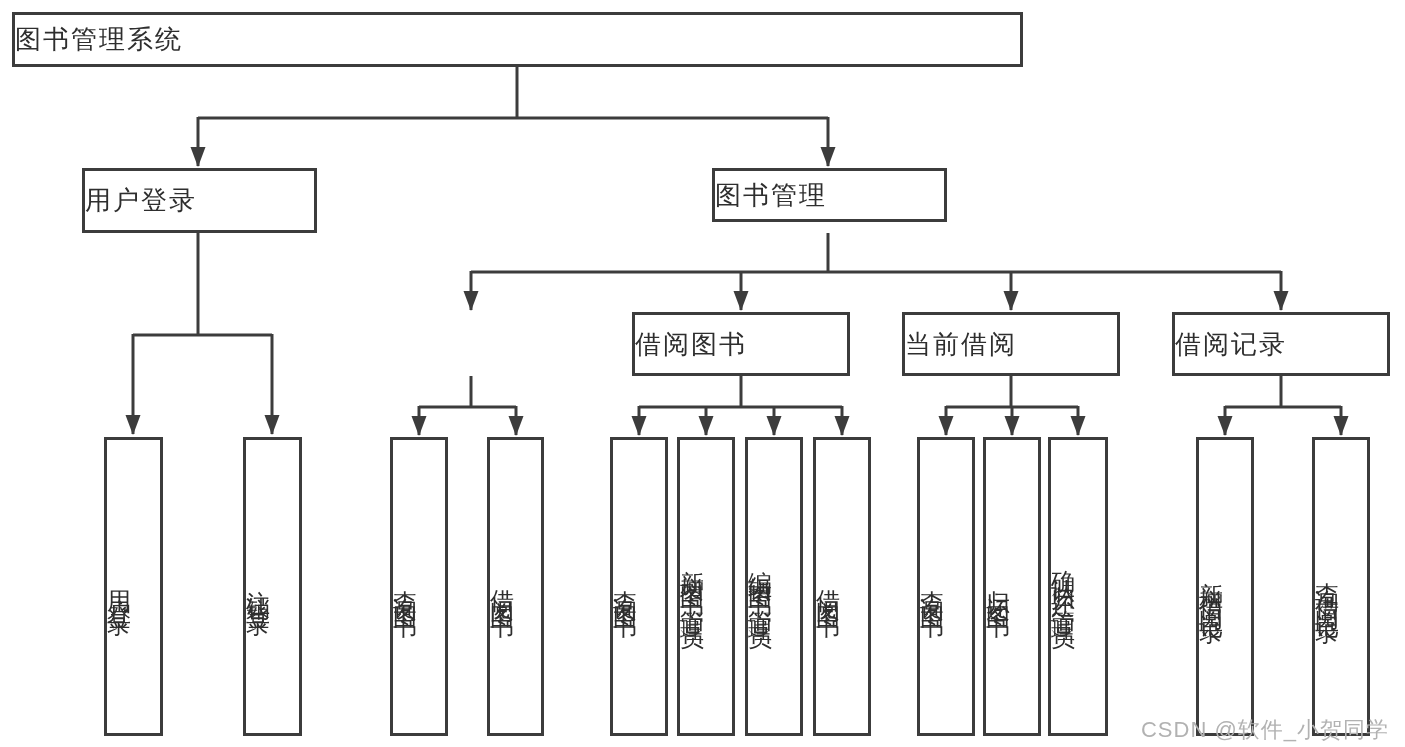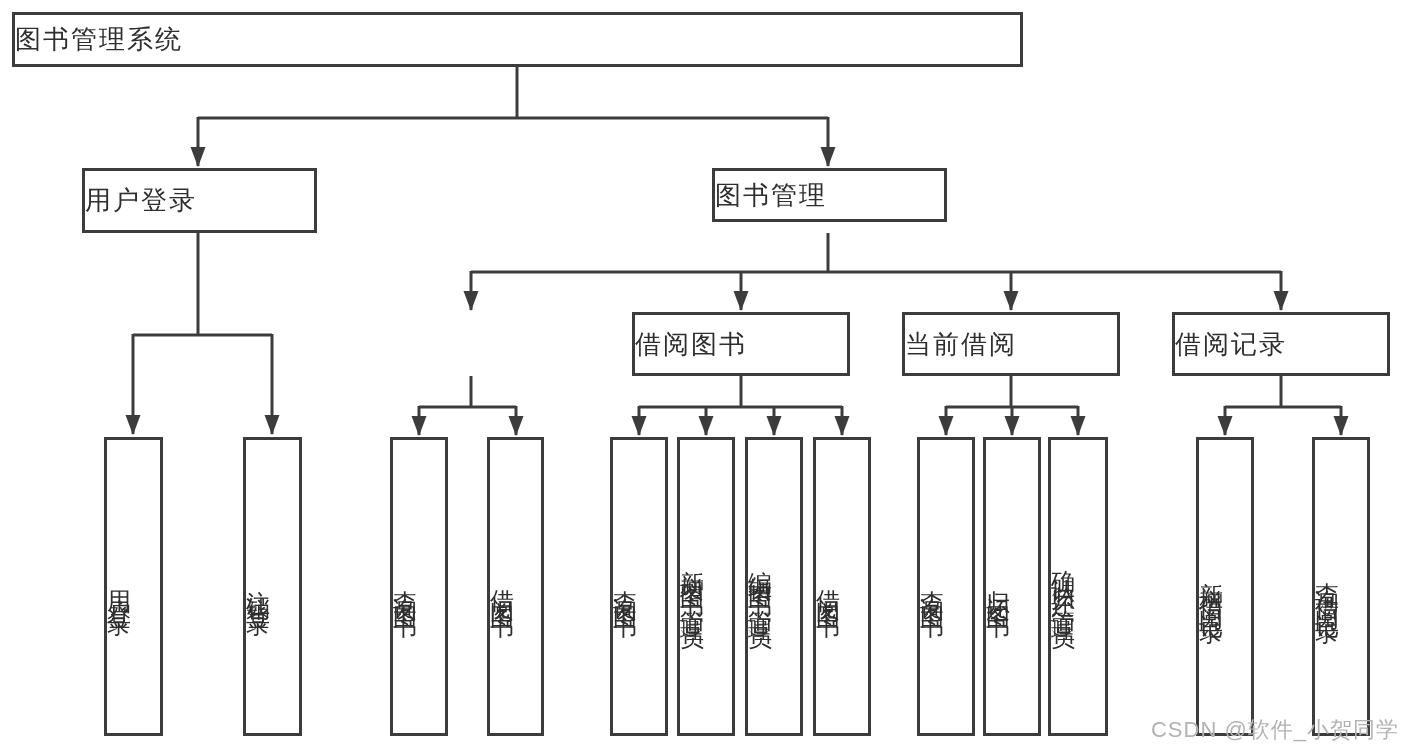--- a/index.html
+++ b/index.html
@@ -60,21 +60,21 @@
   #n-c2 { left: 677px;  top: 437px; width: 58px; height: 299px; }
   #n-c3 { left: 745px;  top: 437px; width: 58px; height: 299px; }
   #n-c4 { left: 813px;  top: 437px; width: 58px; height: 299px; }
   #n-d1 { left: 917px;  top: 437px; width: 58px; height: 299px; }
   #n-d2 { left: 983px;  top: 437px; width: 58px; height: 299px; }
   #n-d3 { left: 1048px; top: 437px; width: 60px; height: 299px; }
   #n-e1 { left: 1196px; top: 437px; width: 58px; height: 299px; }
   #n-e2 { left: 1312px; top: 437px; width: 58px; height: 299px; }
   #watermark {
     position: absolute;
-    right: 6px;
+    right: 16px;
     bottom: 2px;
     font-size: 22px;
     color: #b2b2b2;
     letter-spacing: 1px;
     white-space: nowrap;
     z-index: 5;
   }
 </style>
 </head>
 <body>

